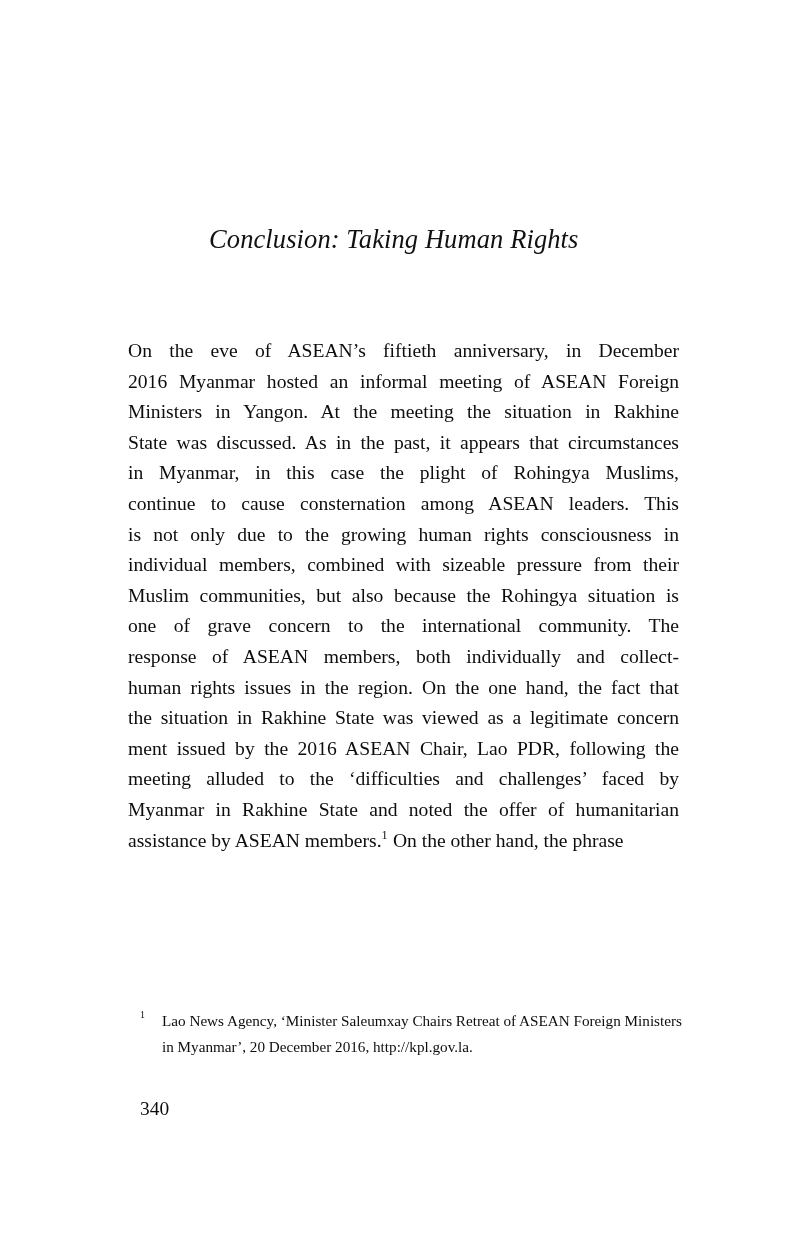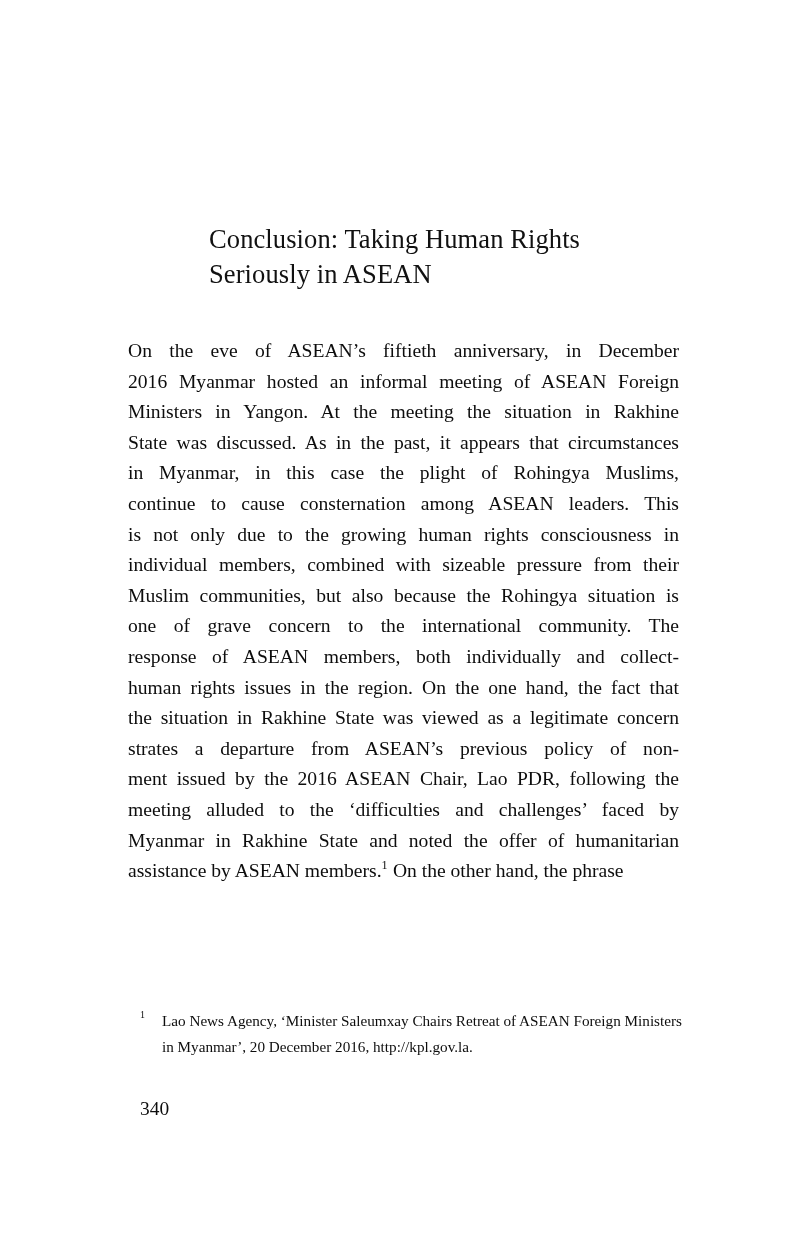--- a/index.html
+++ b/index.html
@@ -27,20 +27,21 @@
     position: absolute;
     left: 209px;
     top: 204px;
     width: 470px;
     font-size: 26.5px;
     line-height: 35px;
     font-weight: 400;
     letter-spacing: 0.1px;
     color: #111111;
     text-align: left;
+    font-style: italic;
   }
 
   
   .body-block {
     position: absolute;
     left: 128px;
     top: 336px;
     width: 551px;
   }
   .body-para {
@@ -106,39 +107,37 @@
     text-align: right;
   }
 </style>
 </head>
 <body>
 
 <div class="page">
 
   <h1 class="chapter-title">
     <span class="title-line">Conclusion: Taking Human Rights</span><br>
-    <span class="title-line">Seriously in ASEAN</span>
   </h1>
 
   <div class="body-block">
     <p class="body-para">
       <span class="jline">On the eve of ASEAN’s fiftieth anniversary, in December</span>
       <span class="jline">2016 Myanmar hosted an informal meeting of ASEAN Foreign</span>
       <span class="jline">Ministers in Yangon. At the meeting the situation in Rakhine</span>
       <span class="jline">State was discussed. As in the past, it appears that circumstances</span>
       <span class="jline">in Myanmar, in this case the plight of Rohingya Muslims,</span>
       <span class="jline">continue to cause consternation among ASEAN leaders. This</span>
       <span class="jline">is not only due to the growing human rights consciousness in</span>
       <span class="jline">individual members, combined with sizeable pressure from their</span>
       <span class="jline">Muslim communities, but also because the Rohingya situation is</span>
       <span class="jline">one of grave concern to the international community. The</span>
       <span class="jline">response of ASEAN members, both individually and collect-</span>
       <span class="jline">human rights issues in the region. On the one hand, the fact that</span>
       <span class="jline">the situation in Rakhine State was viewed as a legitimate concern</span>
-      <span class="jline">strates a departure from ASEAN’s previous policy of non-</span>
       <span class="jline">ment issued by the 2016 ASEAN Chair, Lao PDR, following the</span>
       <span class="jline">meeting alluded to the ‘difficulties and challenges’ faced by</span>
       <span class="jline">Myanmar in Rakhine State and noted the offer of humanitarian</span>
       <span class="jline last"><span>assistance by ASEAN members.</span><span class="fn-ref">1</span> <span>On the other hand, the phrase</span></span>
     </p>
   </div>
 
   <div class="footnotes">
     <p class="footnote">
       <span class="fn-num">1</span><span>Lao News Agency, ‘Minister Saleumxay Chairs Retreat of ASEAN Foreign Ministers in Myanmar’, 20 December 2016, http://kpl.gov.la.</span>

